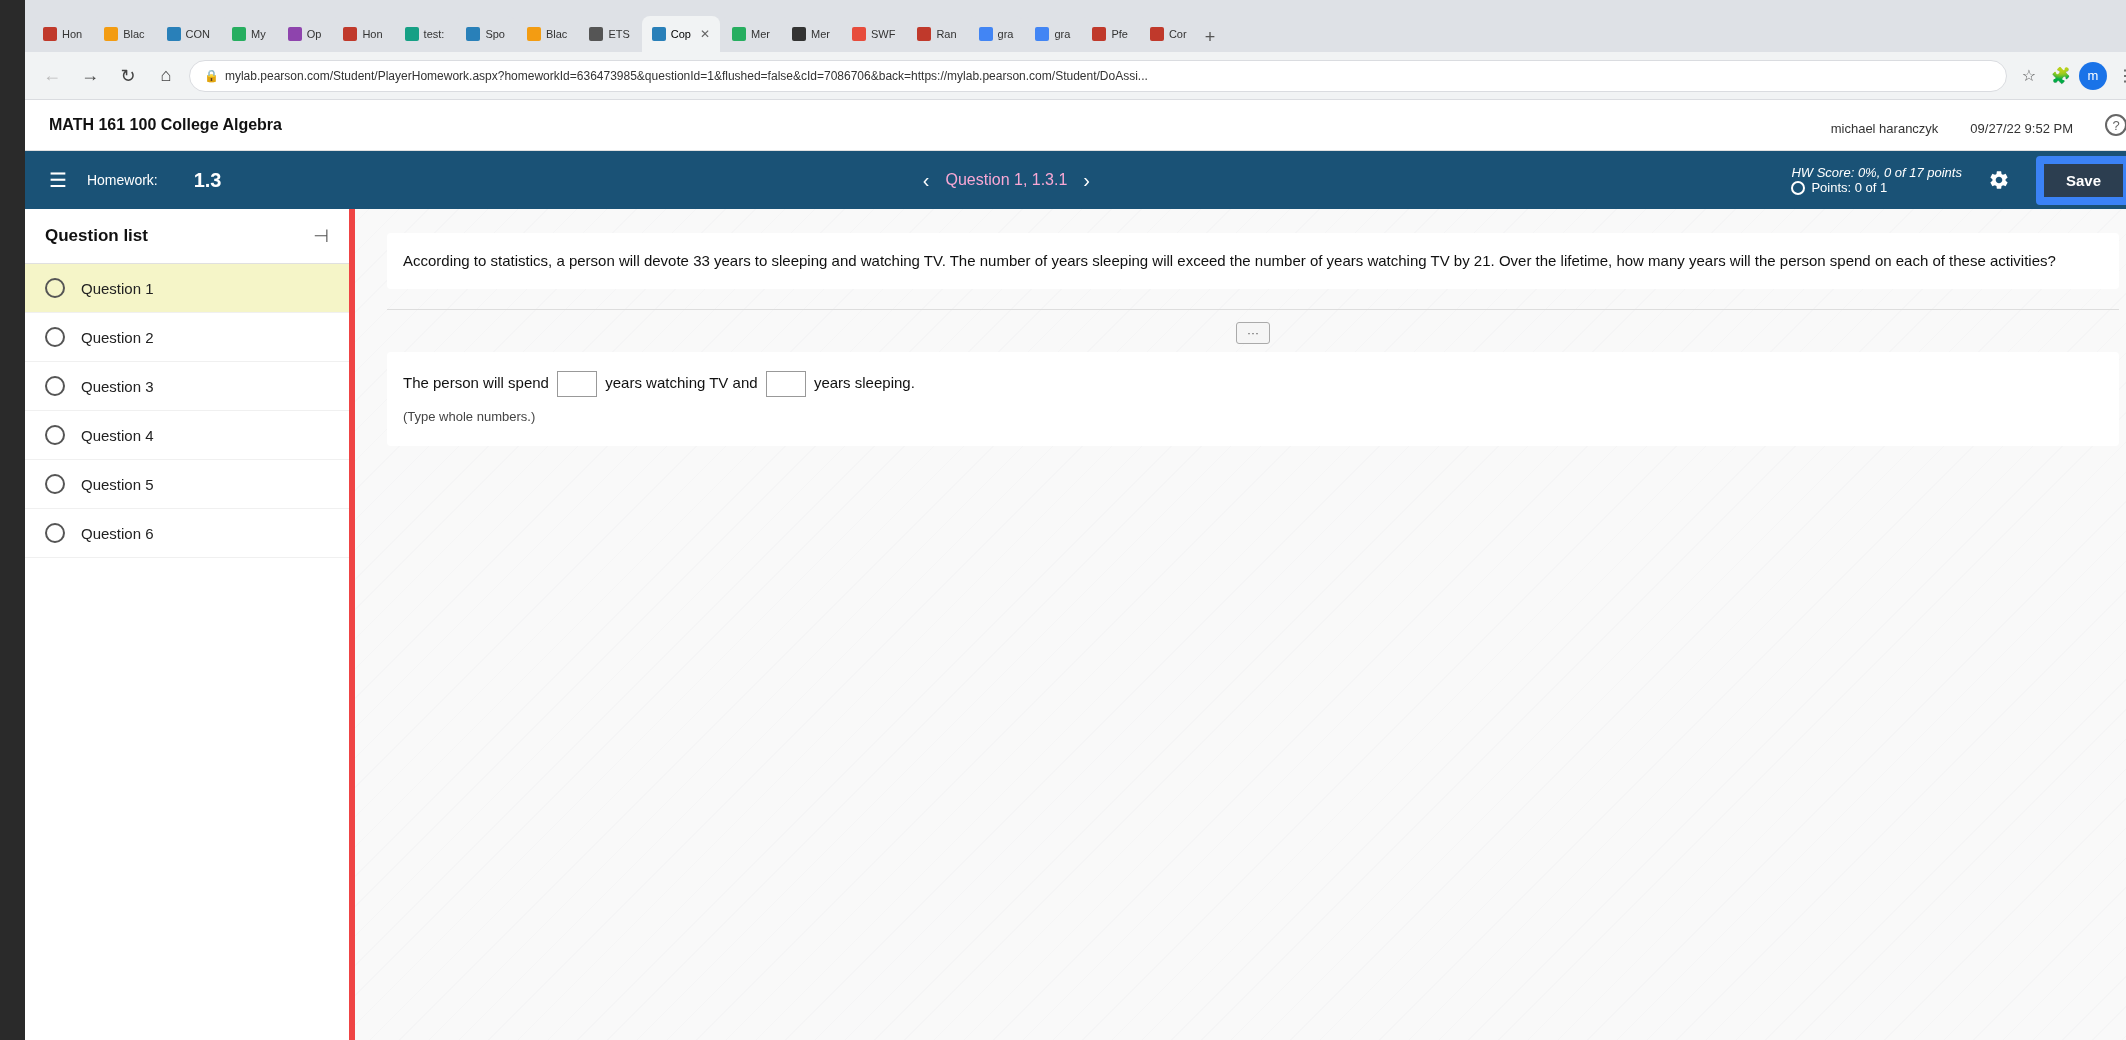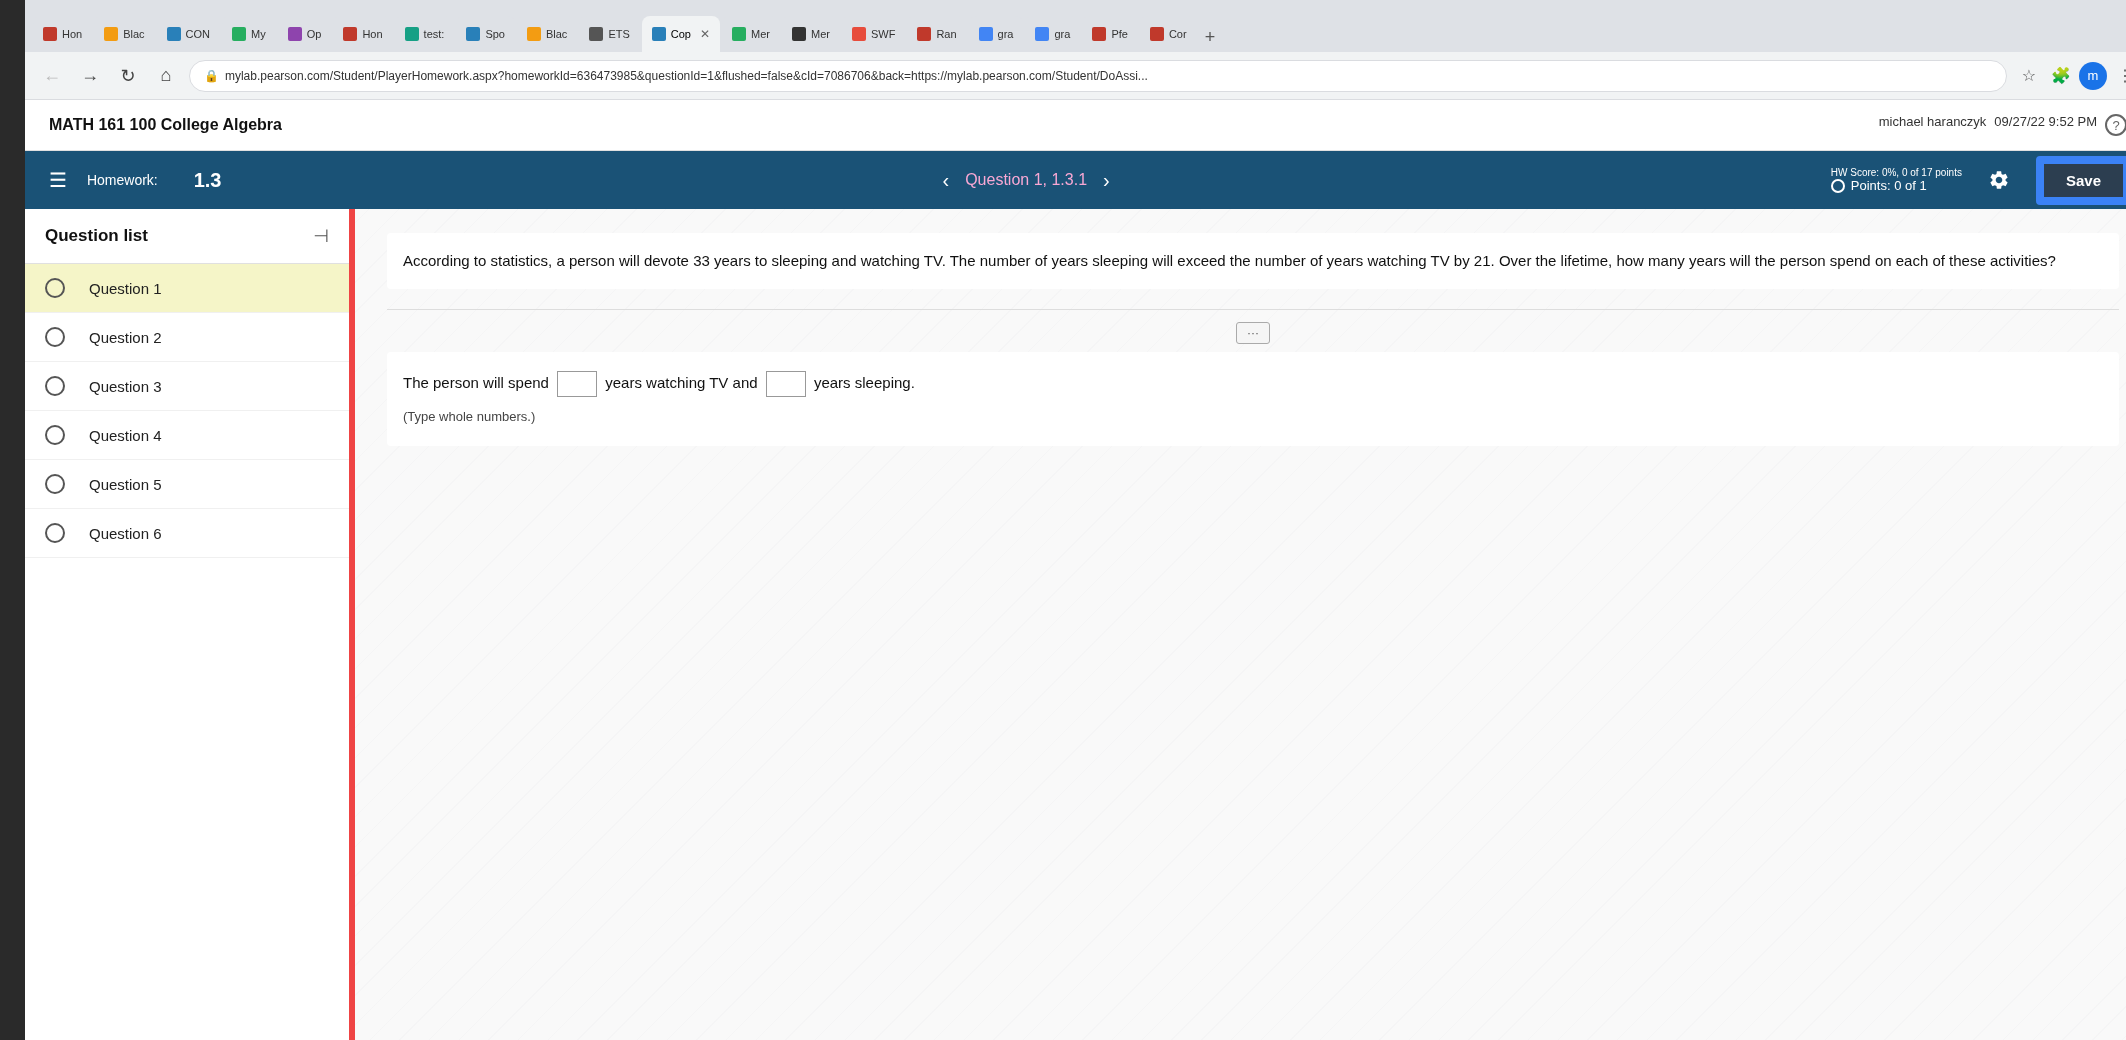--- a/index.html
+++ b/index.html
@@ -150,22 +150,22 @@
       justify-content: space-between;
       border-bottom: 1px solid #e0e0e0;
     }
     .course-title {
       font-size: 16px;
       font-weight: 600;
       color: #111;
     }
     .header-right {
       display: flex;
-      align-items: flex-start;
-      gap: 8px;
+      align-items: flex-end;
+      gap: 32px;
       font-size: 13px;
       color: #333;
     }
     .help-icon {
       width: 22px;
       height: 22px;
       border-radius: 50%;
       border: 2px solid #666;
       display: flex;
       align-items: center;
@@ -212,22 +212,23 @@
       color: #f9a8d4;
       font-weight: 500;
     }
     .hw-nav-right {
       display: flex;
       align-items: center;
       gap: 20px;
     }
     .hw-score {
       text-align: right;
-      font-size: 10px;
-      color: white;
+      font-size: 13px;
+      color: white;
+      font-style: italic;
     }
     .points-row {
       display: flex;
       align-items: flex-end;
       gap: 6px;
       font-size: 13px;
       color: white;
     }
     .points-circle {
       width: 14px;
@@ -297,21 +298,21 @@
     .sidebar-scroll {
       flex: 1;
       overflow-y: auto;
       position: relative;
     }
 
     .question-item {
       padding: 14px 20px;
       display: flex;
       align-items: center;
-      gap: 24px;
+      gap: 16px;
       cursor: pointer;
       border-bottom: 1px solid #f0f0f0;
       text-align: center;
     }
     .question-item.active {
       background: #f5f5c8;
     }
     .q-circle {
       width: 20px;
       height: 20px;

